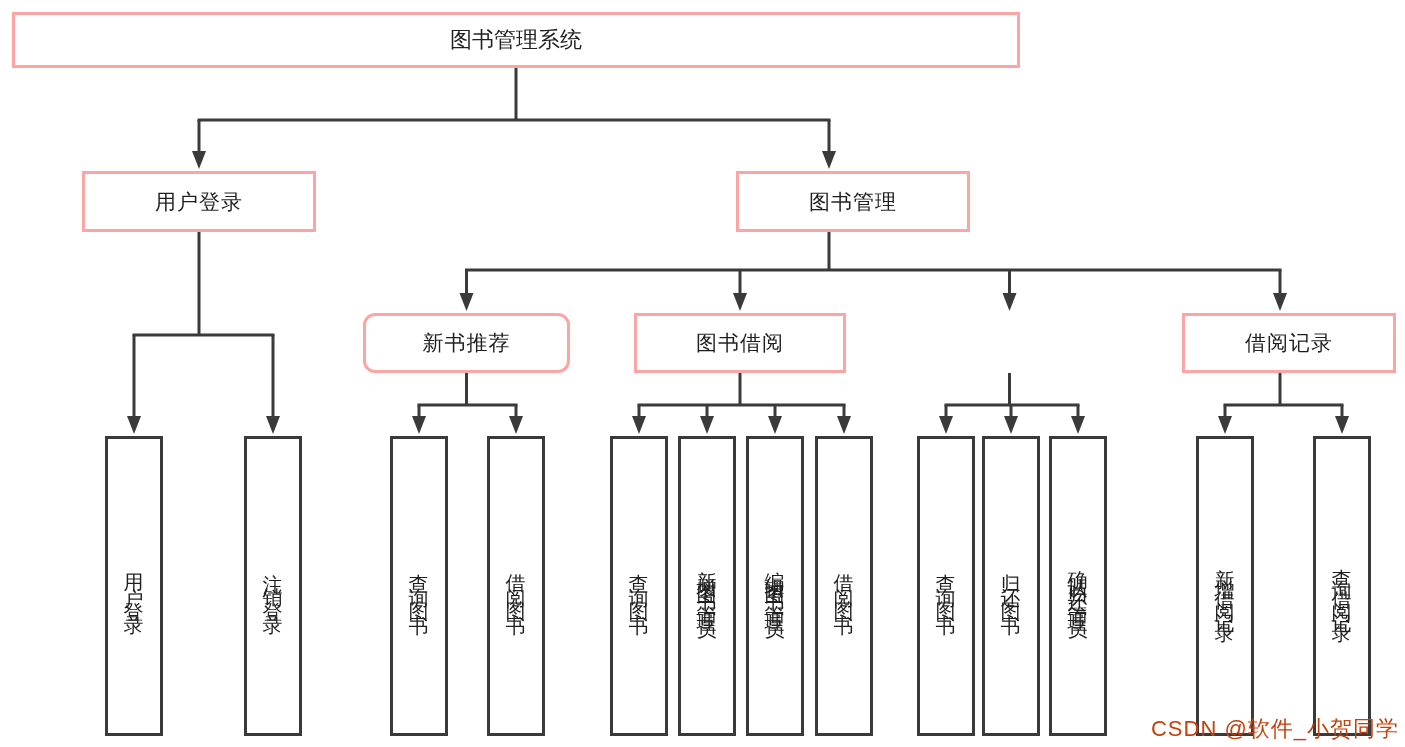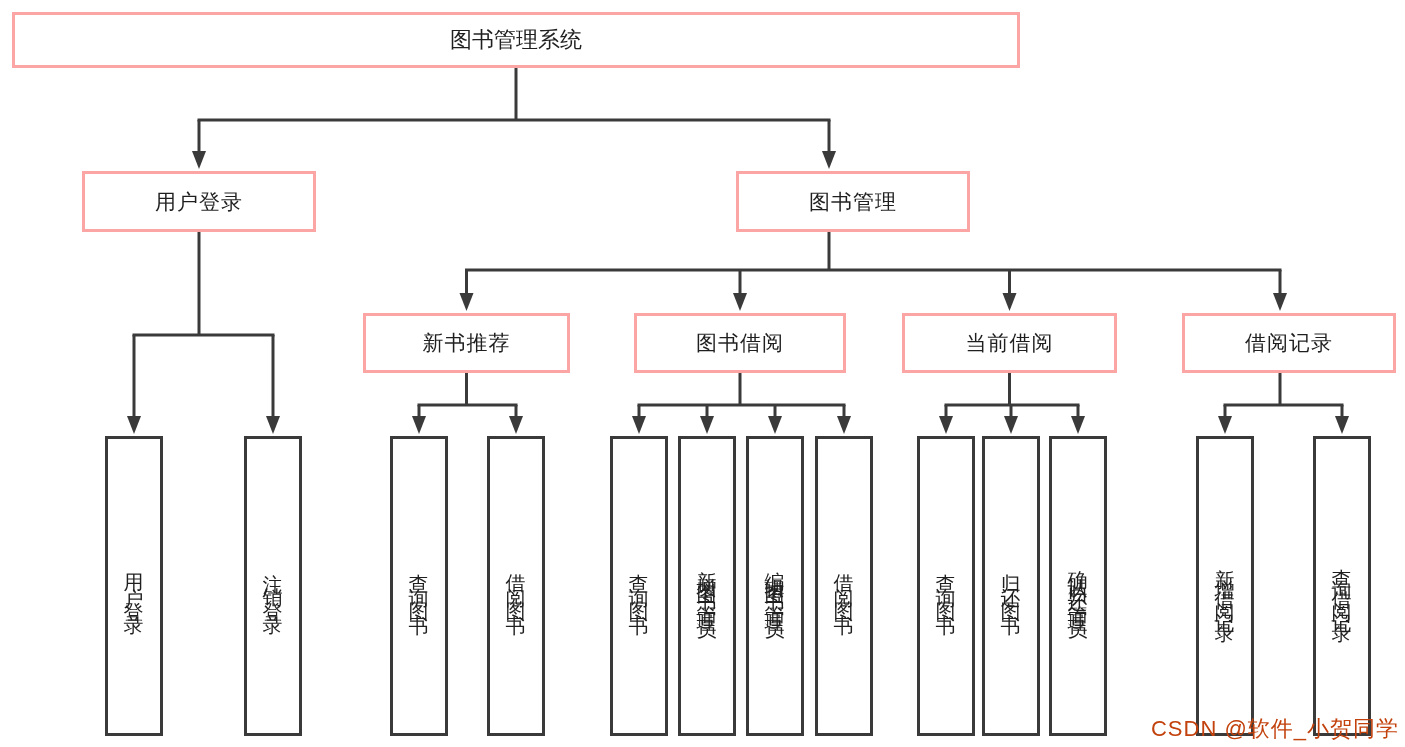--- a/index.html
+++ b/index.html
@@ -107,28 +107,25 @@
     <span>图书管理系统</span>
   </div>
 
   <div class="node h" style="left:82px;top:171px;width:234px;height:61px;">
     <span>用户登录</span>
   </div>
   <div class="node h" style="left:712px;top:171px;width:234px;height:61px;margin-left:24px;">
     <span>图书管理</span>
   </div>
 
-  <div class="node h" style="left:363px;top:313px;width:207px;height:60px;">
+  <div class="node h" style="left:363px;top:313px;width:207px;height:60px;border-radius:12px;">
     <span>新书推荐</span>
   </div>
   <div class="node h" style="left:634px;top:313px;width:212px;height:60px;">
     <span>图书借阅</span>
-  </div>
-  <div class="node h" style="left:902px;top:313px;width:215px;height:60px;">
-    <span>当前借阅</span>
   </div>
   <div class="node h" style="left:1173px;top:313px;width:214px;height:60px;margin-left:9px;">
     <span>借阅记录</span>
   </div>
 
   <div class="leaf" style="left:105px;">
     <span class="vtext len4">用户登录</span>
   </div>
   <div class="leaf" style="left:244px;">
     <span class="vtext len4">注销登录</span>

